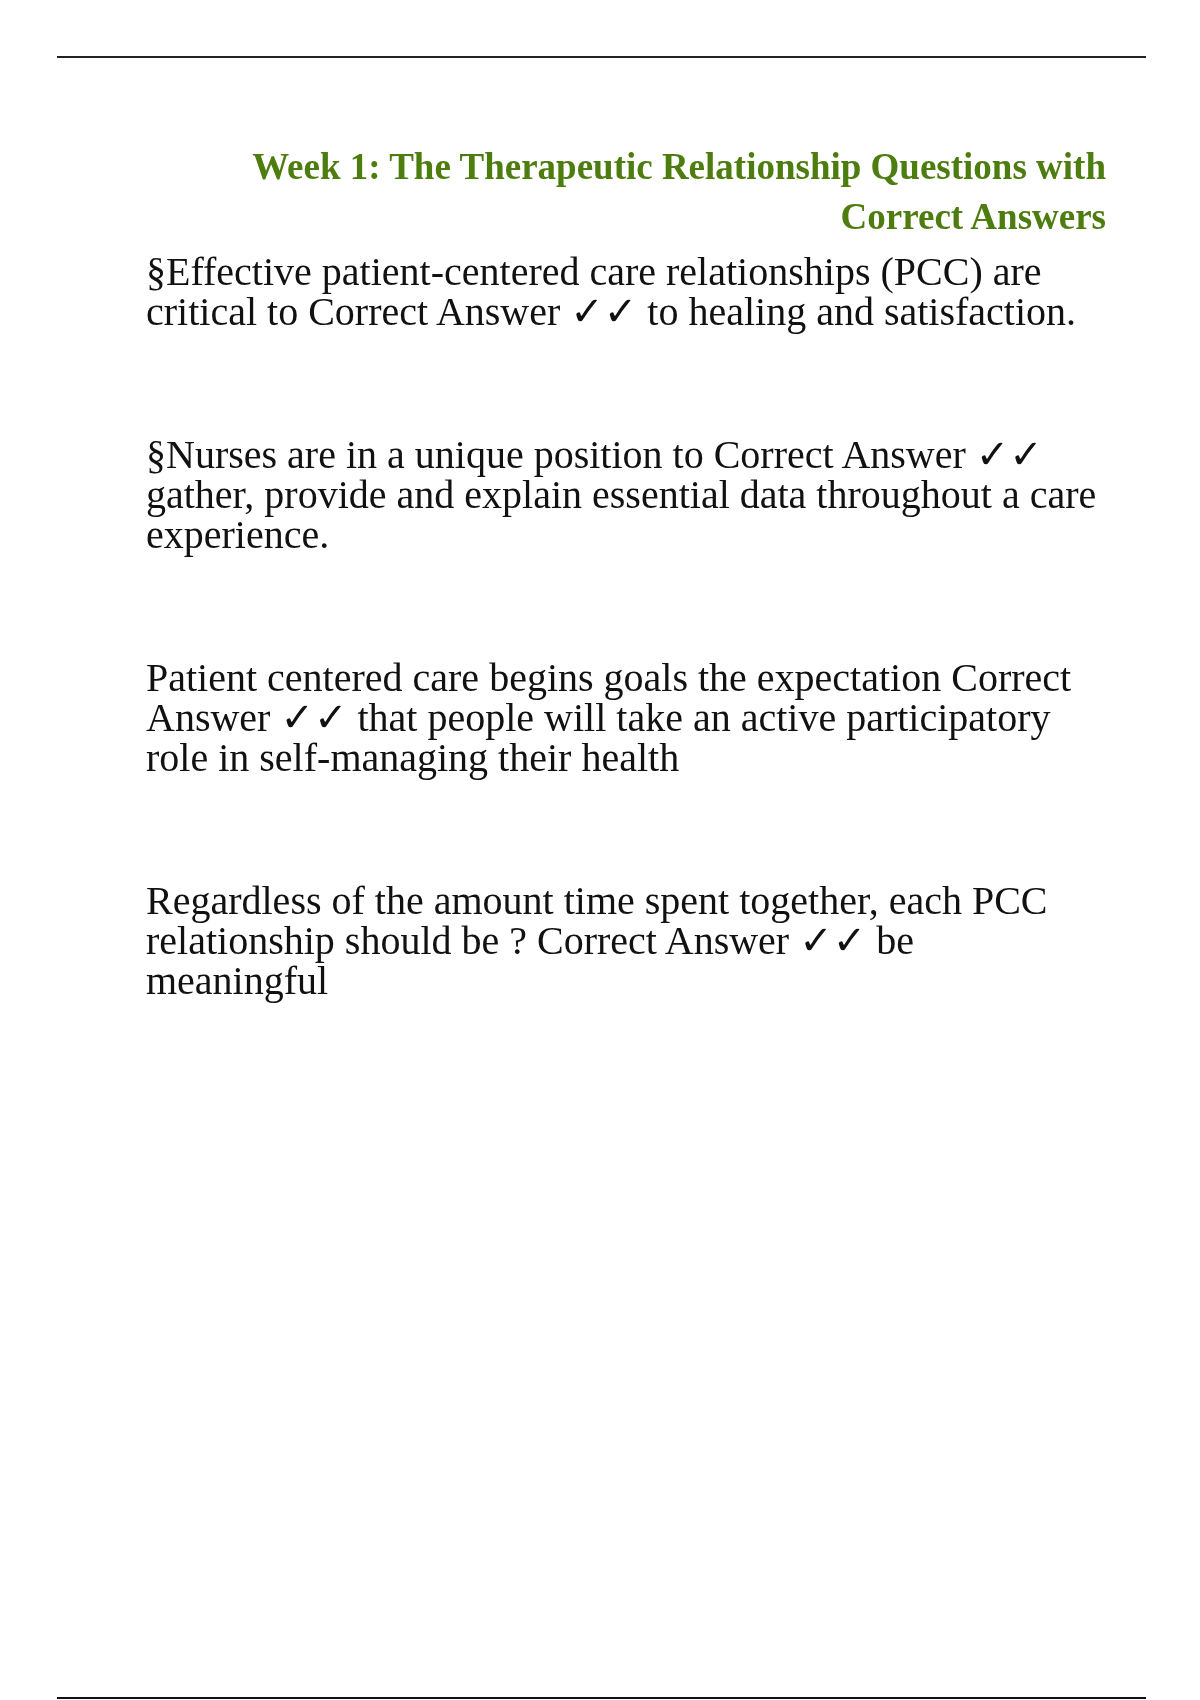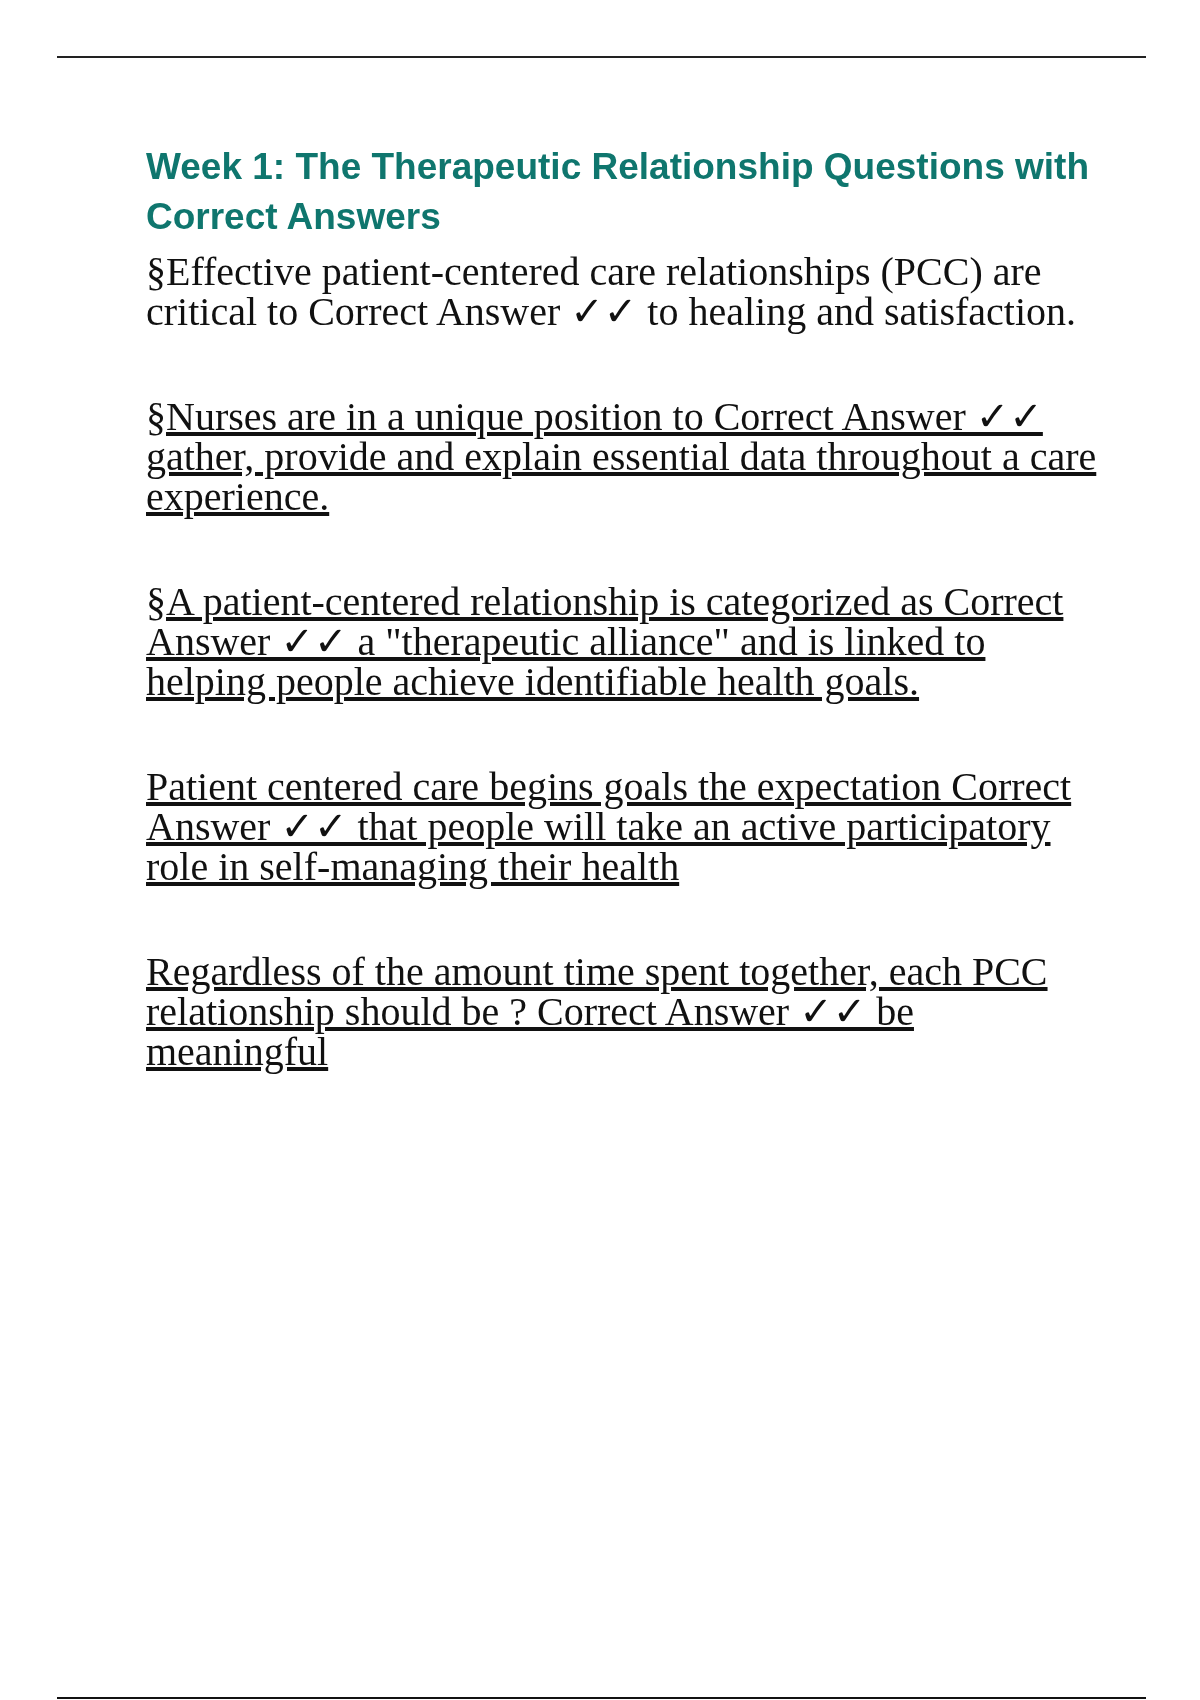--- a/index.html
+++ b/index.html
@@ -1,30 +1,29 @@
 <!DOCTYPE html>
 <html><head>
   <meta charset="utf-8">
   <style>
     html, body { margin: 0; padding: 0; background: #ffffff; }
     body { width: 1200px; height: 1700px; position: relative; overflow: hidden; font-family: "Liberation Serif", serif; color: #111; }
     .rule-top { position: absolute; left: 57px; top: 56px; width: 1089px; height: 2px; background: #222; }
     .rule-bottom { position: absolute; left: 57px; top: 1697px; width: 1089px; height: 2px; background: #111; }
     .content { position: absolute; left: 146px; top: 142px; width: 960px; }
-    h1 { font-family: Liberation Sans, sans-serif; font-weight: bold; font-size: 37px; line-height: 50px; margin: 0 0 10px 0; color: #0f766e; }
+    h1 { font-family: Liberation Serif, serif; font-weight: bold; font-size: 37px; line-height: 50px; margin: 0 0 10px 0; color: #4d7c0f; text-align: right; }
     .qa { font-size: 40px; line-height: 40px; margin: 0; }
-    .qa + .qa { margin-top: 65px; text-decoration: underline; }
+    .qa + .qa { margin-top: 103px; }
   </style>
 </head>
 <body>
 
 <div class="rule-top"></div>
 
 <div class="content">
   <h1>Week 1: The Therapeutic Relationship Questions with Correct Answers</h1>
   <p class="qa">§Effective patient-centered care relationships (PCC) are critical to Correct Answer ✓✓ to healing and satisfaction.</p>
   <p class="qa">§Nurses are in a unique position to Correct Answer ✓✓ gather, provide and explain essential data throughout a care experience.</p>
-  <p class="qa">§A patient-centered relationship is categorized as Correct Answer ✓✓ a "therapeutic alliance" and is linked to helping people achieve identifiable health goals.</p>
   <p class="qa">Patient centered care begins goals the expectation Correct Answer ✓✓ that people will take an active participatory role in self-managing their health</p>
   <p class="qa">Regardless of the amount time spent together, each PCC relationship should be ? Correct Answer ✓✓ be meaningful</p>
 </div>
 
 <div class="rule-bottom"></div>
 
 </body></html>

